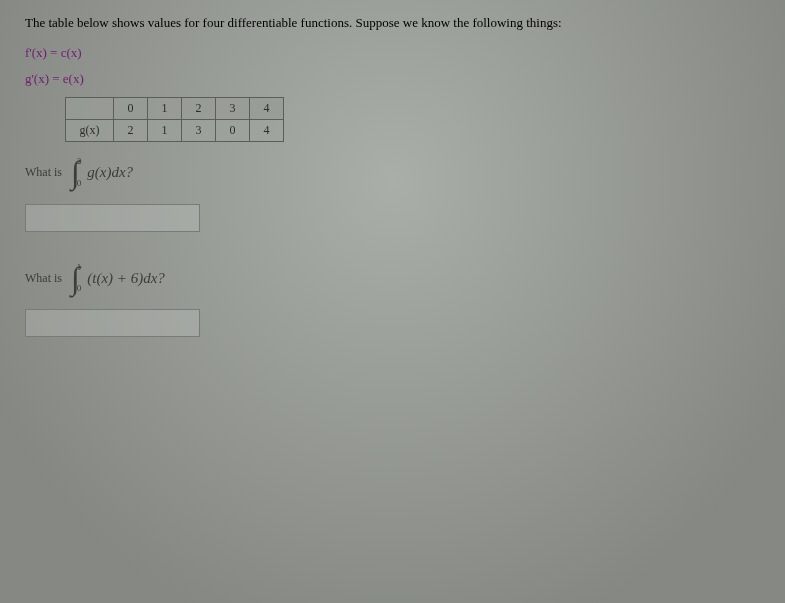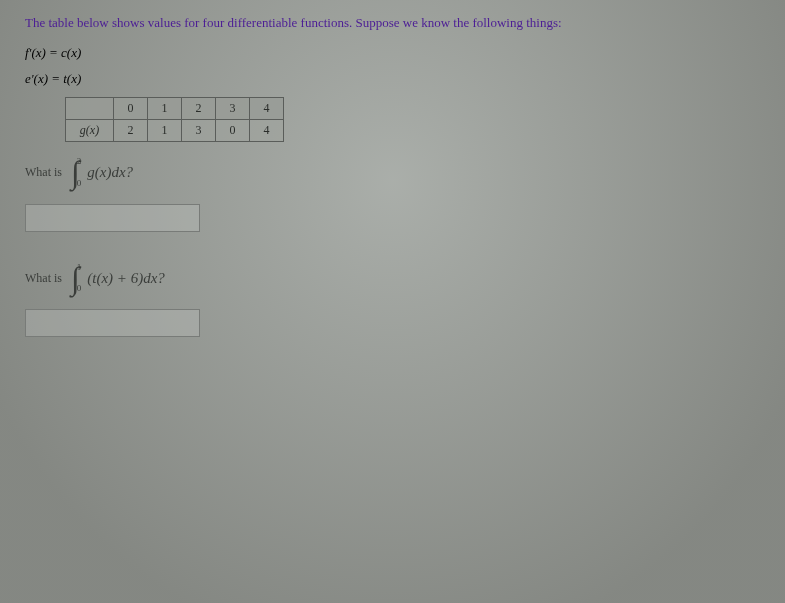--- a/index.html
+++ b/index.html
@@ -16,38 +16,38 @@
     }
     body::before {
       content: '';
       position: absolute;
       top: 0; left: 0; right: 0; bottom: 0;
       background: radial-gradient(ellipse at 50% 30%, rgba(180,185,180,0.6) 0%, rgba(130,133,128,0.9) 80%);
       pointer-events: none;
       z-index: 0;
     }
     .content { position: relative; z-index: 1; }
-    .intro { font-size: 13px; margin-bottom: 14px; color: #4c1d95; }
-    .eqn { font-style: italic; margin-bottom: 10px; font-size: 13px; color: #000000; }
+    .intro { font-size: 13px; margin-bottom: 14px; color: #000000; }
+    .eqn { margin-bottom: 10px; font-size: 13px; color: #701a75; }
     table {
       border-collapse: collapse;
       margin: 8px 0 18px 40px;
       background: rgba(160,163,158,0.5);
     }
     th, td {
       border: 1px solid #5a5d5a;
       width: 34px;
       height: 22px;
       text-align: center;
       font-size: 12px;
       font-family: Georgia, serif;
       color: #2a2d2a;
     }
     th { font-weight: normal; background: rgba(150,153,148,0.6); }
-    td.lbl { font-style: italic; width: 48px; }
+    td.lbl { width: 48px; }
     .question {
       display: flex;
       align-items: center;
       margin: 18px 0 8px 0;
       font-size: 12px;
     }
     .question .qtext { margin-right: 8px; }
     .integral {
       display: inline-flex;
       align-items: center;
@@ -87,21 +87,21 @@
   </style>
 </head>
 <body>
 <div class="content">
 
 
 
 <p class="intro">The table below shows values for four differentiable functions. Suppose we know the following things:</p>
 
 <p class="eqn">f'(x) = c(x)</p>
-<p class="eqn">e'(x) = t(x)</p>
+<p class="eqn">g'(x) = e(x)</p>
 
 <table>
   <tbody>
         <tr>
     <th></th>
     <th>0</th>
     <th>1</th>
     <th>2</th>
     <th>3</th>
     <th>4</th>

